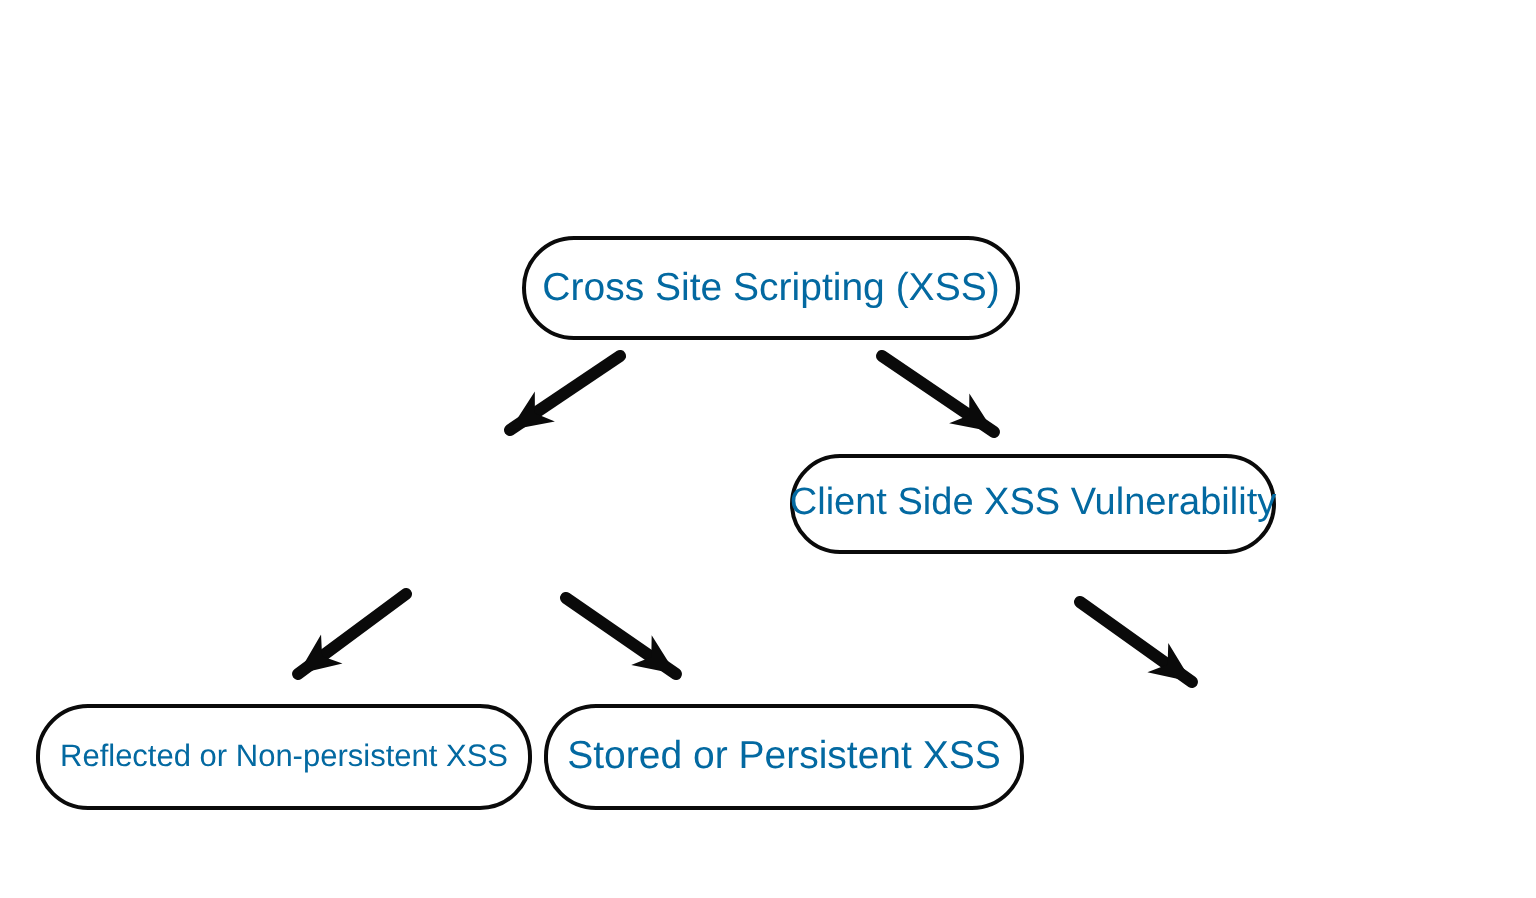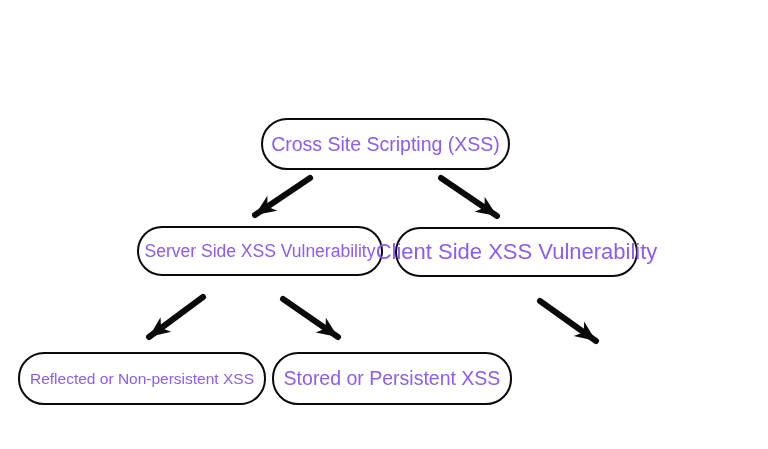--- a/index.html
+++ b/index.html
@@ -30,26 +30,26 @@
   .node {
     position: absolute;
     box-sizing: border-box;
     border: 2.5px solid #0a0a0a;
     background: #ffffff;
     border-radius: 26px;
     display: flex;
     align-items: center;
     justify-content: center;
     text-align: center;
-    color: #8b5cf6;
+    color: #0369a1;
     white-space: nowrap;
   }
   .node-root      { left: 261px; top: 118px; width: 249px; height: 52px; font-size: 19.5px; }
   .node-server    { left: 137px; top: 226px; width: 246px; height: 50px; font-size: 17.5px; border-radius: 25px; }
-  .node-client    { left: 395px; top: 227px; width: 243px; height: 50px; font-size: 22px; border-radius: 25px; }
+  .node-client    { left: 395px; top: 227px; width: 243px; height: 50px; font-size: 19px; border-radius: 25px; }
   .node-reflected { left: 18px;  top: 352px; width: 248px; height: 53px; font-size: 15.5px; }
   .node-stored    { left: 272px; top: 352px; width: 240px; height: 53px; font-size: 19.5px; }
   .node-dom       { left: 523px; top: 353px; width: 242px; height: 54px; font-size: 20px; border-radius: 27px; }
 </style>
 </head>
 <body>
 
 <div class="canvas">
 
   <svg class="edges" viewBox="0 0 768 449" aria-hidden="true">
@@ -62,23 +62,20 @@
     <line x1="441" y1="178" x2="497" y2="216" marker-end="url(#ah)"></line>
     <line x1="203" y1="297" x2="149" y2="337" marker-end="url(#ah)"></line>
     <line x1="283" y1="299" x2="338" y2="337" marker-end="url(#ah)"></line>
     <line x1="540" y1="301" x2="596" y2="341" marker-end="url(#ah)"></line>
   </svg>
 
   <div class="node node-root">
     <span>Cross Site Scripting (XSS)</span>
   </div>
 
-  <div class="node node-server">
-    <span>Server Side XSS Vulnerability</span>
-  </div>
 
   <div class="node node-client">
     <span>Client Side XSS Vulnerability</span>
   </div>
 
   <div class="node node-reflected">
     <span>Reflected or Non-persistent XSS</span>
   </div>
 
   <div class="node node-stored">

